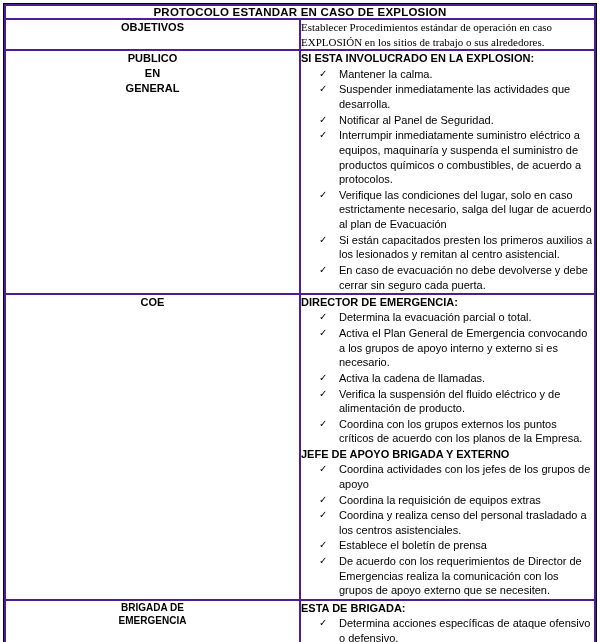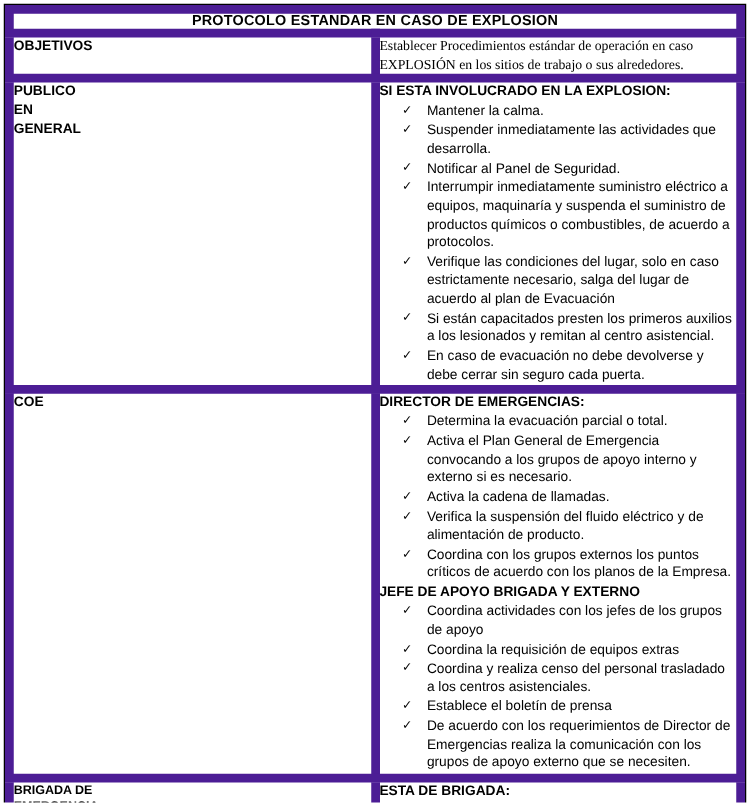--- a/index.html
+++ b/index.html
@@ -19,33 +19,34 @@
     margin: 3px auto 0 auto;
     border: 1px solid #000000;
     box-sizing: border-box;
   }
   table.protocol {
     width: 100%;
     border-collapse: collapse;
     table-layout: fixed;
   }
   table.protocol td, table.protocol th {
-    border: 7px solid #4c1d95;
+    border: 2px solid #4c1d95;
     vertical-align: top;
     padding: 0;
   }
   .title-cell {
     text-align: center;
     font-weight: bold;
     font-size: 11.5px;
     padding: 3px 0 3px 0;
     letter-spacing: 0.2px;
   }
   .label-cell {
     width: 86px;
+    text-align: center;
     vertical-align: middle;
     font-weight: bold;
     font-size: 11px;
     line-height: 1.35;
     padding: 2px 2px;
   }
   .label-cell.small {
     font-size: 10px;
   }
   .content-cell {
@@ -115,21 +116,21 @@
               <li><span class="tick">✓</span>Interrumpir  inmediatamente suministro eléctrico a equipos, maquinaría  y suspenda el suministro de productos químicos o combustibles, de acuerdo a protocolos.</li>
               <li><span class="tick">✓</span>Verifique las condiciones del lugar, solo en caso estrictamente necesario, salga del lugar de acuerdo al plan de Evacuación</li>
               <li><span class="tick">✓</span>Si están capacitados presten los primeros auxilios a los lesionados y remitan al centro asistencial.</li>
               <li><span class="tick">✓</span>En caso de evacuación no debe devolverse  y debe cerrar sin seguro cada puerta.</li>
             </ul>
           </td>
         </tr>
         <tr>
           <td class="label-cell">COE</td>
           <td class="content-cell">
-            <div class="section-head">DIRECTOR DE EMERGENCIAS:</div>
+            <div class="section-head">DIRECTOR DE EMERGENCIA:</div>
             <ul class="checklist gap-after">
               <li><span class="tick">✓</span>Determina la evacuación parcial o total.</li>
               <li><span class="tick">✓</span>Activa el Plan General de Emergencia convocando a los grupos de apoyo interno y externo si es necesario.</li>
               <li><span class="tick">✓</span>Activa la cadena de llamadas.</li>
               <li><span class="tick">✓</span>Verifica la suspensión del fluido eléctrico y de alimentación de producto.</li>
               <li><span class="tick">✓</span>Coordina con los grupos externos los puntos críticos de acuerdo con los planos de la Empresa.</li>
             </ul>
             <div class="section-head">JEFE DE APOYO BRIGADA Y EXTERNO</div>
             <ul class="checklist">
               <li><span class="tick">✓</span>Coordina actividades con los jefes de los grupos de apoyo</li>

